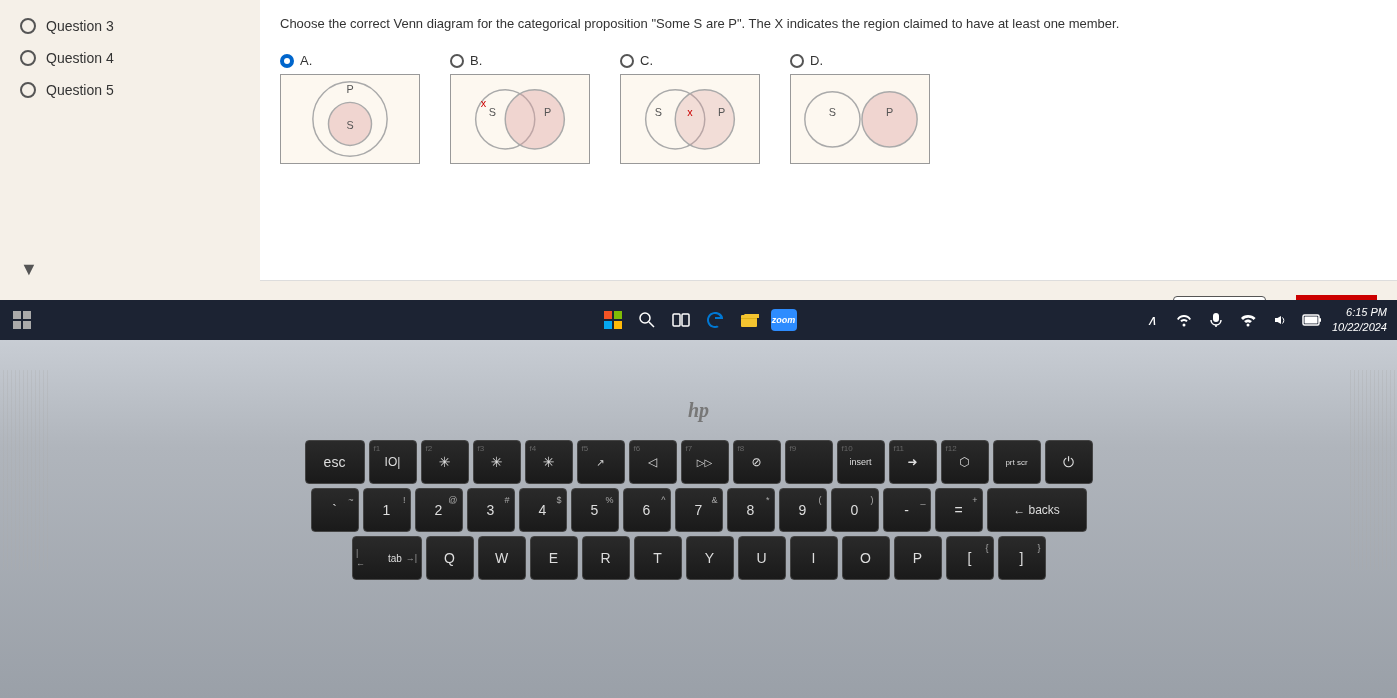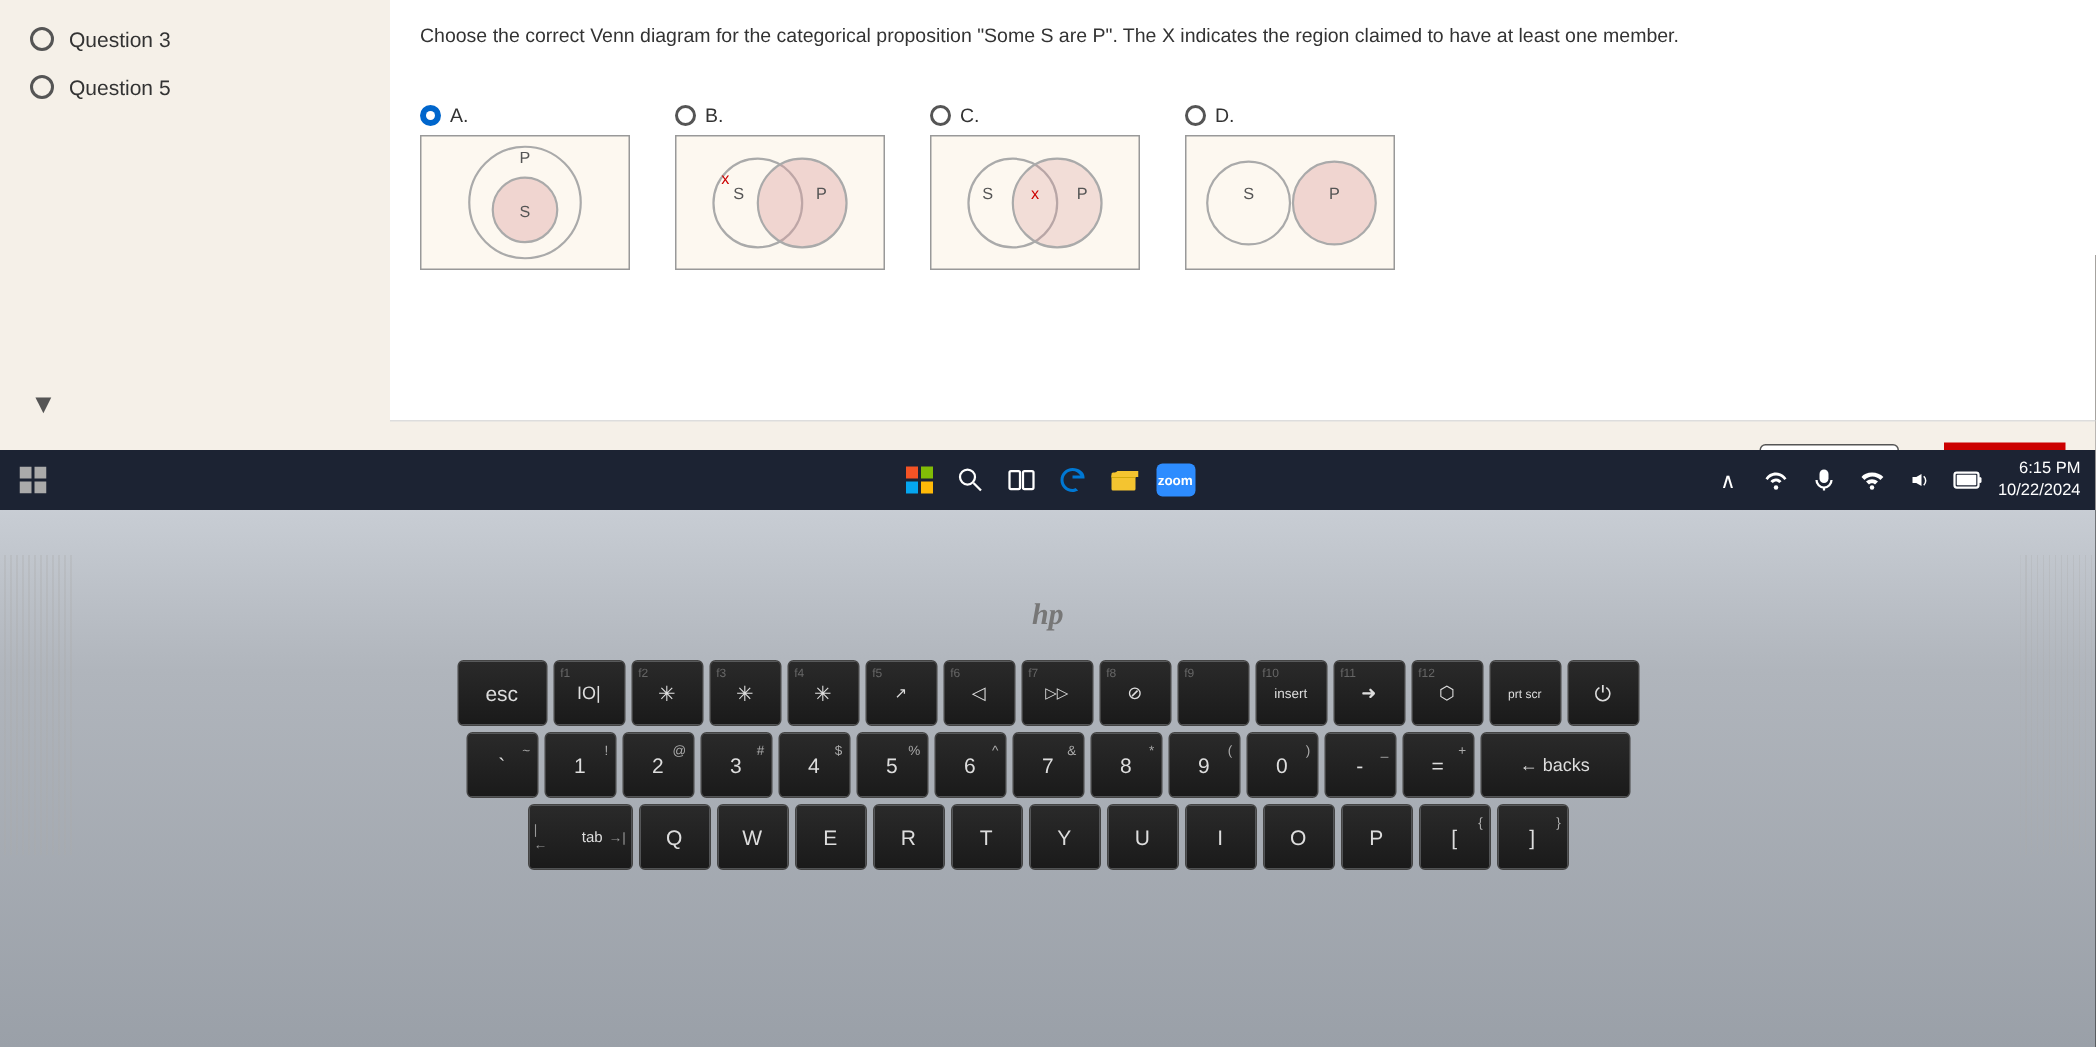--- a/index.html
+++ b/index.html
@@ -59,21 +59,21 @@
       top: 0;
       right: 0;
       bottom: 0;
       background: #fff;
       padding: 15px 20px;
     }
 
     .question-text {
       font-size: 13px;
       color: #333;
-      margin-bottom: 36px;
+      margin-bottom: 20px;
       line-height: 1.4;
     }
 
     .venn-options {
       display: flex;
       gap: 30px;
       margin-bottom: 10px;
     }
 
     .venn-option {
@@ -384,20 +384,24 @@
 
 <div class="screen">
 
   <div class="sidebar">
     <div class="question-item">
       <div class="question-radio"></div>
       <span class="question-label">Question 3</span>
     </div>
     <div class="question-item">
       <div class="question-radio"></div>
+      <span class="question-label">Question 4</span>
+    </div>
+    <div class="question-item">
+      <div class="question-radio"></div>
       <span class="question-label">Question 5</span>
     </div>
     <div style="position:absolute;bottom:60px;left:20px;font-size:18px;color:#555;cursor:pointer;">▼</div>
   </div>
 
   <div class="main-content">
     <p class="question-text">Choose the correct Venn diagram for the categorical proposition "Some S are P". The X indicates the region claimed to have at least one member.</p>
 
     <div class="venn-options">
 
@@ -477,21 +481,21 @@
 
     <div class="bottom-toolbar">
       <span class="toolbar-btn">Textbook</span>
       <span class="toolbar-btn">Statcrunch</span>
       <span class="toolbar-btn">Ask my instructor</span>
       <button class="clear-all-btn">Clear all</button>
       <button class="final-check-btn">Final ch</button>
     </div>
   </div>
 
-  <div class="taskbar" style="position:absolute;bottom:0;left:0;right:0;height:40px;background:#1c2333;">
+  <div class="taskbar" style="position:absolute;bottom:0;left:0;right:0;height:40px;background:#1c2333;font-style:italic;">
     <div class="taskbar-left">
       <div class="taskbar-icon">
         <svg width="18" height="18" viewBox="0 0 18 18">
           <rect x="0" y="0" width="8" height="8" fill="#aaa"></rect>
           <rect x="10" y="0" width="8" height="8" fill="#aaa"></rect>
           <rect x="0" y="10" width="8" height="8" fill="#aaa"></rect>
           <rect x="10" y="10" width="8" height="8" fill="#aaa"></rect>
         </svg>
       </div>
     </div>

